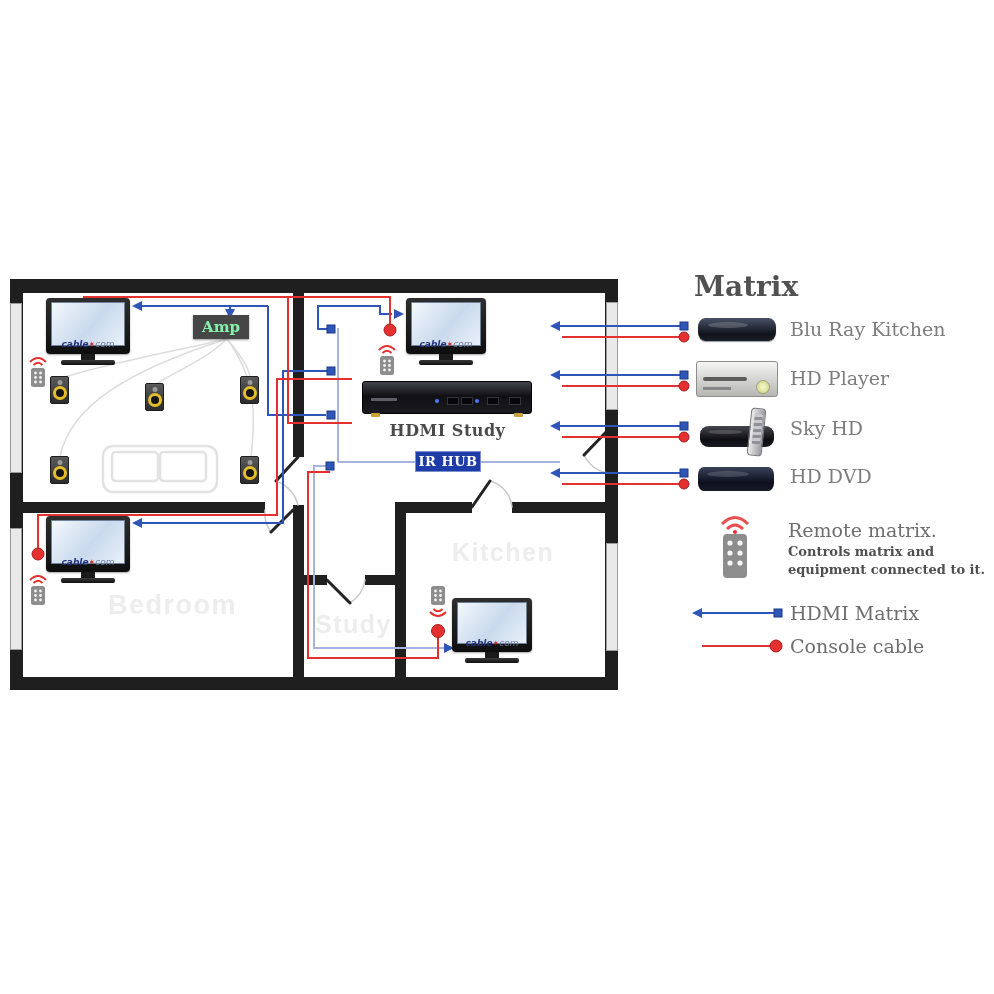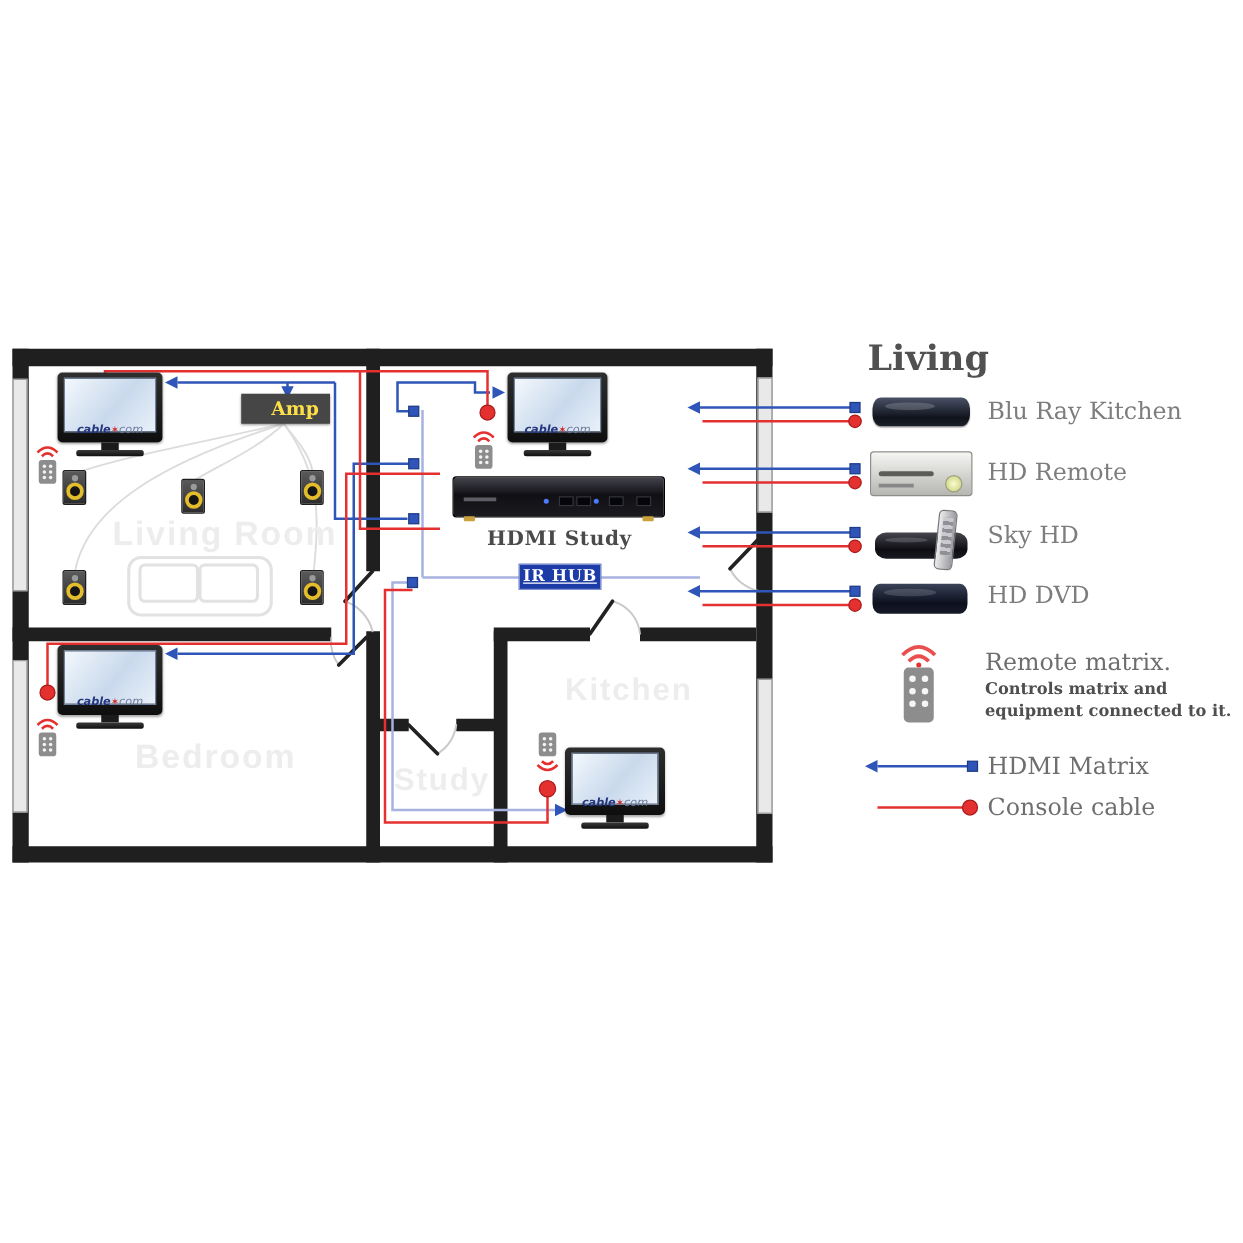--- a/index.html
+++ b/index.html
@@ -20,25 +20,25 @@
               background:linear-gradient(130deg,#f3f8fd 0%,#c9d9ec 55%,#e9f1fa 100%);
               display:flex;align-items:center;justify-content:center;}
   .tv-logo{font:italic 700 9px "DejaVu Sans",sans-serif;color:#24357d;white-space:nowrap;margin-top:40px;}
   .tv-logo .star{color:#cc2222;font-style:normal;font-size:8px;}
   .tv-logo .tld{color:#6c7a9c;font-weight:400;}
   .tv .neck{width:14px;height:6px;background:#1b1b1b;margin:0 auto;}
   .tv .base{width:54px;height:5px;background:linear-gradient(#3a3a3a,#101010);margin:0 auto;border-radius:2px;}
 
   
   .amp{position:absolute;left:193px;top:315px;width:56px;height:24px;background:var(--amp-bg,#464646);
-       color:#fde047;display:flex;align-items:center;justify-content:center;
-       font:700 15px "DejaVu Serif",serif;box-shadow:0 1px 2px rgba(0,0,0,.4);padding-left:15px;}
+       color:#86efac;display:flex;align-items:center;justify-content:center;
+       font:700 15px "DejaVu Serif",serif;box-shadow:0 1px 2px rgba(0,0,0,.4);}
   .irhub{position:absolute;left:415px;top:451px;width:66px;height:21px;background:var(--irhub-bg,#1e3ca8);
          border:1px solid #7e90cf;box-sizing:border-box;color:#fff;display:flex;align-items:center;justify-content:center;
-         font:700 13px "DejaVu Serif",serif;letter-spacing:.5px;text-decoration:underline;}
+         font:700 13px "DejaVu Serif",serif;letter-spacing:.5px;}
   .matrix-label{position:absolute;left:375px;top:421px;width:145px;text-align:center;
                 font:700 16px "DejaVu Serif",serif;color:#4a4a4a;letter-spacing:.5px;}
 
   
   .matrix{position:absolute;left:362px;top:381px;width:170px;height:33px;border-radius:3px;border:1px solid #000;
           background:linear-gradient(#43434c 0%,#101014 45%,#1a1a20 100%);box-sizing:border-box;}
   .matrix .m-led{position:absolute;width:4px;height:4px;border-radius:50%;background:#4d7bff;top:17px;}
   .matrix .m-btn{position:absolute;width:10px;height:6px;background:#05050a;border:1px solid #34343c;top:15px;}
   .matrix .m-foot{position:absolute;width:9px;height:4px;background:#c9a13d;bottom:-4px;border-radius:1px;}
   .matrix .m-text{position:absolute;left:8px;top:16px;width:26px;height:3px;background:#7d7d88;opacity:.7;}
@@ -200,21 +200,20 @@
       <circle cx="38" cy="554" r="6"></circle>
       <circle cx="438" cy="631" r="6.5"></circle>
       <circle cx="684" cy="337" r="5"></circle>
       <circle cx="684" cy="386" r="5"></circle>
       <circle cx="684" cy="437" r="5"></circle>
       <circle cx="684" cy="484" r="5"></circle>
       <circle cx="776" cy="646" r="6"></circle>
     </g>
   </svg>
 
-  <div class="room-label" style="left:90px;top:412px;font-size:27px;">Living Room</div>
   <div class="room-label" style="left:108px;top:590px;font-size:27px;">Bedroom</div>
   <div class="room-label" style="left:315px;top:610px;font-size:25px;">Study</div>
   <div class="room-label" style="left:452px;top:538px;font-size:25px;">Kitchen</div>
 
   <div class="tv" style="left:46px;top:298px;">
     <div class="frame">
         <div class="screen">
           <span class="tv-logo"><span>cable</span><span class="star">✶</span><span class="tld">com</span></span>
         </div>
       </div>
@@ -317,31 +316,31 @@
     <div class="m-btn" style="left:84px;"></div>
     <div class="m-btn" style="left:98px;"></div>
     <div class="m-btn" style="left:124px;"></div>
     <div class="m-btn" style="left:146px;"></div>
     <div class="m-foot" style="left:8px;"></div>
     <div class="m-foot" style="right:8px;"></div>
   </div>
   <div class="matrix-label">HDMI Study</div>
   <div class="irhub">IR HUB</div>
 
-  <div class="inputs-title">Living</div>
+  <div class="inputs-title">Matrix</div>
 
   <div class="dev-bluray"></div>
   <div class="dev-label" style="top:318px;">Blu Ray Kitchen</div>
 
   <div class="dev-console">
     <div class="slot"></div>
       <div class="vent"></div>
       <div class="ring"></div>
   </div>
-  <div class="dev-label" style="top:367px;">HD Remote</div>
+  <div class="dev-label" style="top:367px;">HD Player</div>
 
   <div class="dev-sky"></div>
   <div class="sky-remote"></div>
   <div class="dev-label" style="top:417px;">Sky HD</div>
 
   <div class="dev-dvd"></div>
   <div class="dev-label" style="top:465px;">HD DVD</div>
 
   <svg class="abs" style="left:716px;top:510px;" width="38" height="72" viewBox="0 0 38 72">
     <path d="M6,14 Q19,1 32,14" stroke="var(--ir-red,#e53030)" stroke-width="3" fill="none" opacity=".85"></path>

